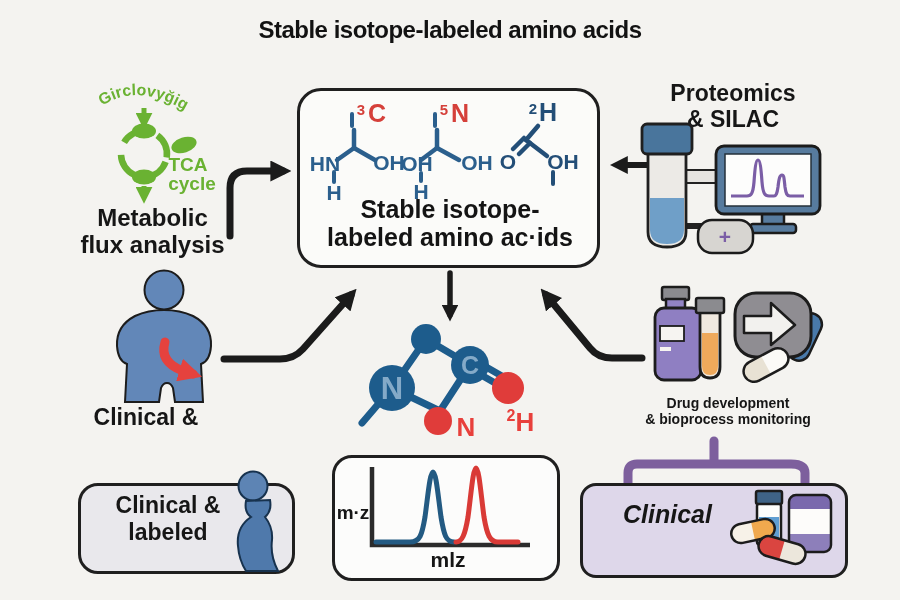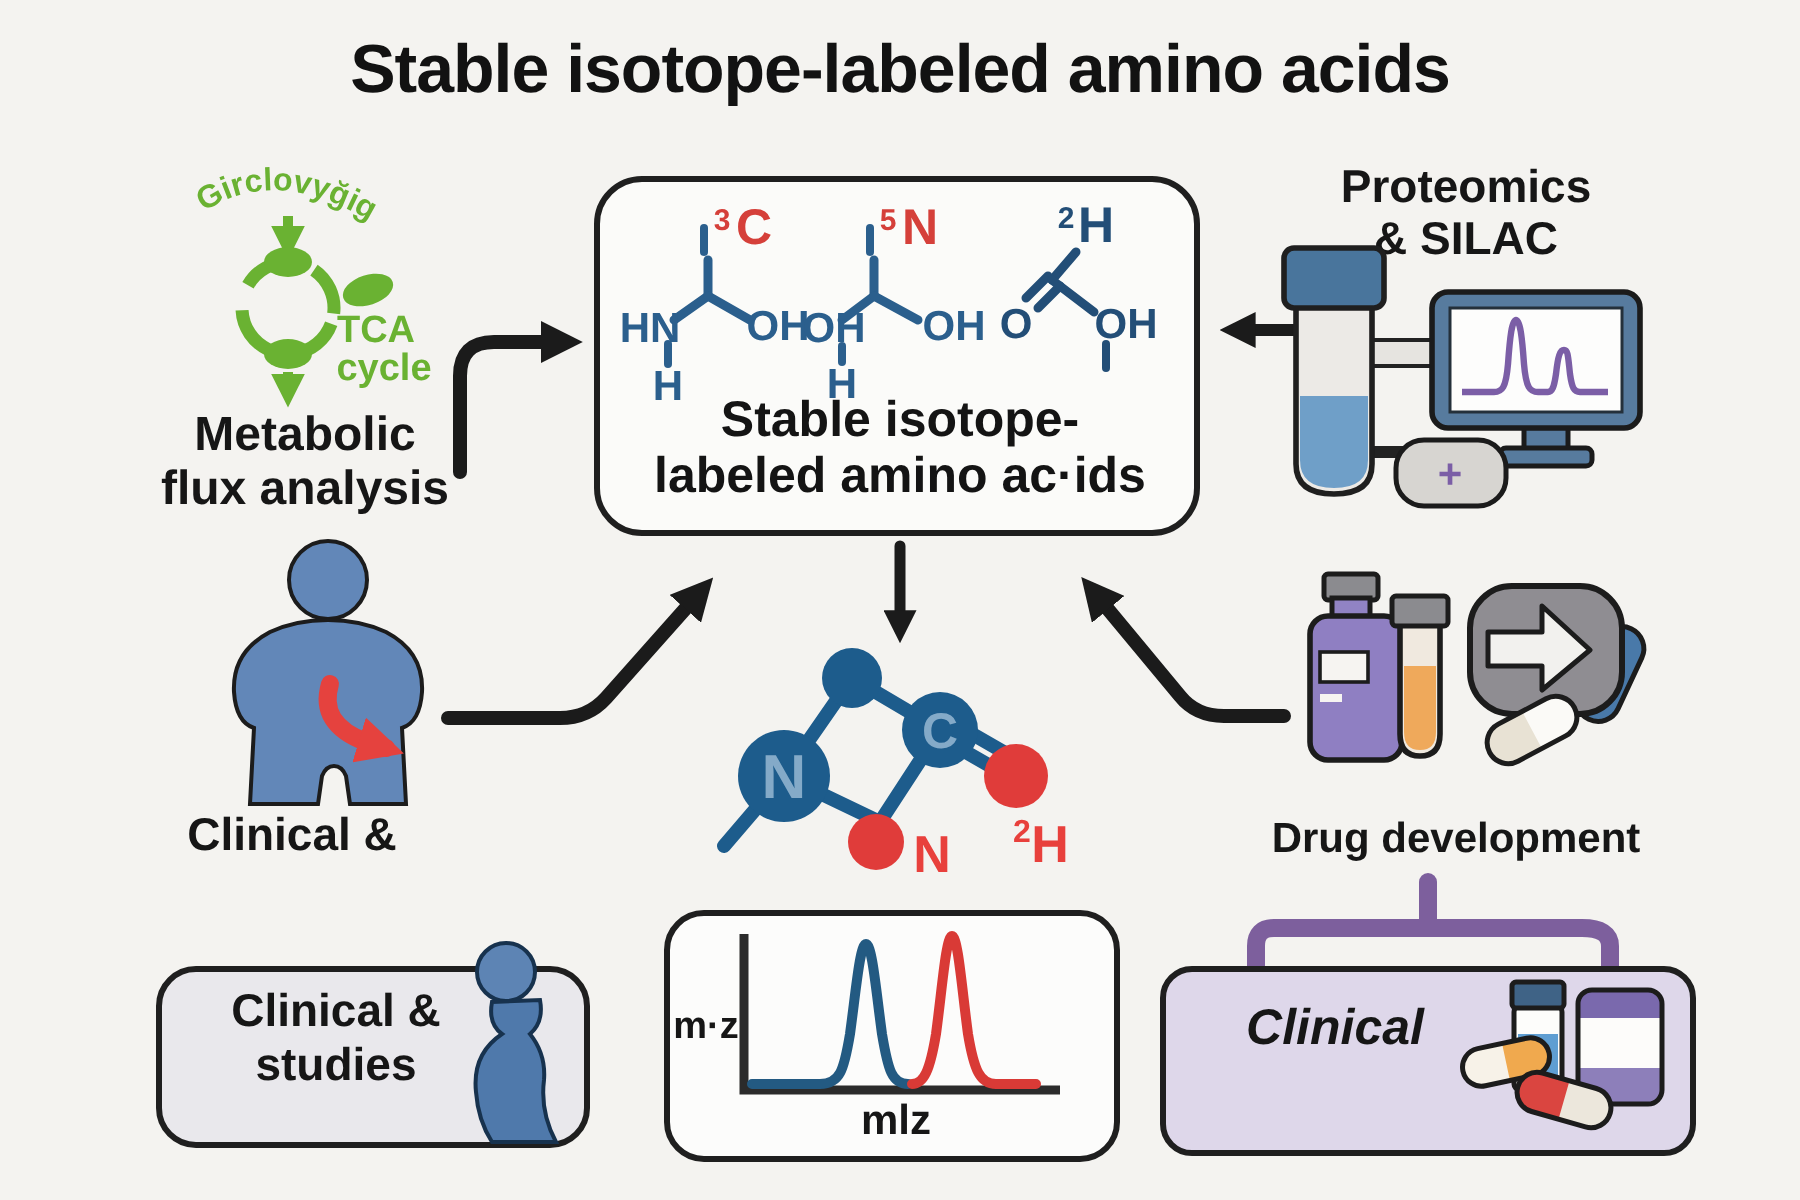--- a/index.html
+++ b/index.html
@@ -1,20 +1,20 @@
 <!DOCTYPE html>
 <html><head>
 <meta charset="utf-8">
 <style>
   html,body{margin:0;padding:0;background:#d8d8d6;}
   .canvas{position:relative;width:900px;height:600px;background:#f4f3f0;overflow:hidden;
           font-family:"Liberation Sans",sans-serif;}
   .abs{position:absolute;}
   .cap{font-weight:bold;color:#161616;text-align:center;line-height:1.14;}
-  .title{left:0;top:16px;width:900px;text-align:center;font-size:34px;font-weight:bold;
+  .title{left:0;top:16px;width:900px;text-align:center;font-size:24px;font-weight:bold;
          color:#121212;letter-spacing:-0.5px;}
   .box{position:absolute;box-sizing:border-box;border:3px solid #1f1f1f;background:#fbfbf9;}
   #center-box{left:297px;top:88px;width:303px;height:180px;border-radius:24px;}
   #clinical-box{left:78px;top:483px;width:217px;height:91px;border-radius:20px;background:#e9e8ec;}
   #spectrum-box{left:332px;top:455px;width:228px;height:126px;border-radius:20px;background:#fcfcfb;}
   #diagnostics-box{left:580px;top:483px;width:268px;height:95px;border-radius:16px;background:#ded7ea;}
   svg{display:block;}
   svg text{font-family:"Liberation Sans",sans-serif;font-weight:bold;}
 </style>
 </head>
@@ -170,21 +170,21 @@
     <circle cx="88" cy="106" r="14" fill="#e03c3a"></circle>
     <text x="42" y="84" font-size="31" fill="#84aac8" text-anchor="middle">N</text>
     <text x="120" y="59" font-size="25" fill="#84aac8" text-anchor="middle">C</text>
     <text x="116" y="121" font-size="26" fill="#e8403c" text-anchor="middle">N</text>
     <text x="161" y="106" font-size="16" fill="#e8403c" text-anchor="middle">2</text>
     <text x="175" y="116" font-size="26" fill="#e8403c" text-anchor="middle">H</text>
   </svg>
 
   <div class="abs cap" style="left:88px;top:492px;width:160px;font-size:23px;line-height:1.18;">
     <div>Clinical &amp;</div>
-    <div>studies</div>
+    <div>labeled</div>
   </div>
 
   <svg class="abs" style="left:225px;top:468px;" width="85" height="104" viewBox="0 0 85 104">
     <circle cx="28" cy="18" r="14.5" fill="#5d84b4" stroke="#17324e" stroke-width="2"></circle>
     <path d="M 21 33 Q 19 44 26 49 Q 11 59 13 78 Q 14 92 21 103 L 53 103 Q 45 88 47 72 Q 48 59 40 49 Q 47 43 45 32 Z" fill="#4f79ab" stroke="#17324e" stroke-width="2"></path>
   </svg>
 
   <svg class="abs" style="left:332px;top:455px;" width="228" height="126" viewBox="0 0 228 126">
     <path d="M 40 12 L 40 90 L 198 90" fill="none" stroke="#2b2b2b" stroke-width="4.5"></path>
     <path d="M 44 87 L 78 87 C 88 87 90 80 93 62 C 96 40 98 17 101 17 C 104 17 106 40 109 62 C 112 80 114 87 122 87" fill="none" stroke="#235a82" stroke-width="5" stroke-linecap="round"></path>
@@ -218,22 +218,23 @@
       <line x1="10" y1="64" x2="21" y2="64" stroke="#f6f4f1" stroke-width="4"></line>
     </g>
 
     <g>
       <path d="M 50 27 L 50 82 Q 50 93 60 93 Q 70 93 70 82 L 70 27 Z" fill="#f0e9df" stroke="#1c1c1c" stroke-width="2.8"></path>
       <path d="M 52 48 L 68 48 L 68 81 Q 68 90 60 90 Q 52 90 52 81 Z" fill="#efa95b"></path>
       <rect x="46" y="13" width="28" height="15" rx="2" fill="#8b8b8f" stroke="#1c1c1c" stroke-width="2.5"></rect>
     </g>
   </svg>
 
-  <div class="abs cap" style="left:596px;top:408px;width:264px;font-size:21px;">
+  <div class="abs cap" style="left:596px;top:396px;width:264px;font-size:14px;">
     <div>Drug development</div>
+    <div>&amp; bioprocess monitoring</div>
   </div>
 
   <div class="abs cap" style="left:590px;top:500px;width:155px;font-size:25px;font-style:italic;">
     <div>Clinical</div>
   </div>
 
   <svg class="abs" style="left:725px;top:487px;" width="120" height="85" viewBox="0 0 120 85">
 
     <g>
       <rect x="32" y="16" width="24" height="42" rx="3" fill="#fdfdfb" stroke="#1c1c1c" stroke-width="2.5"></rect>

